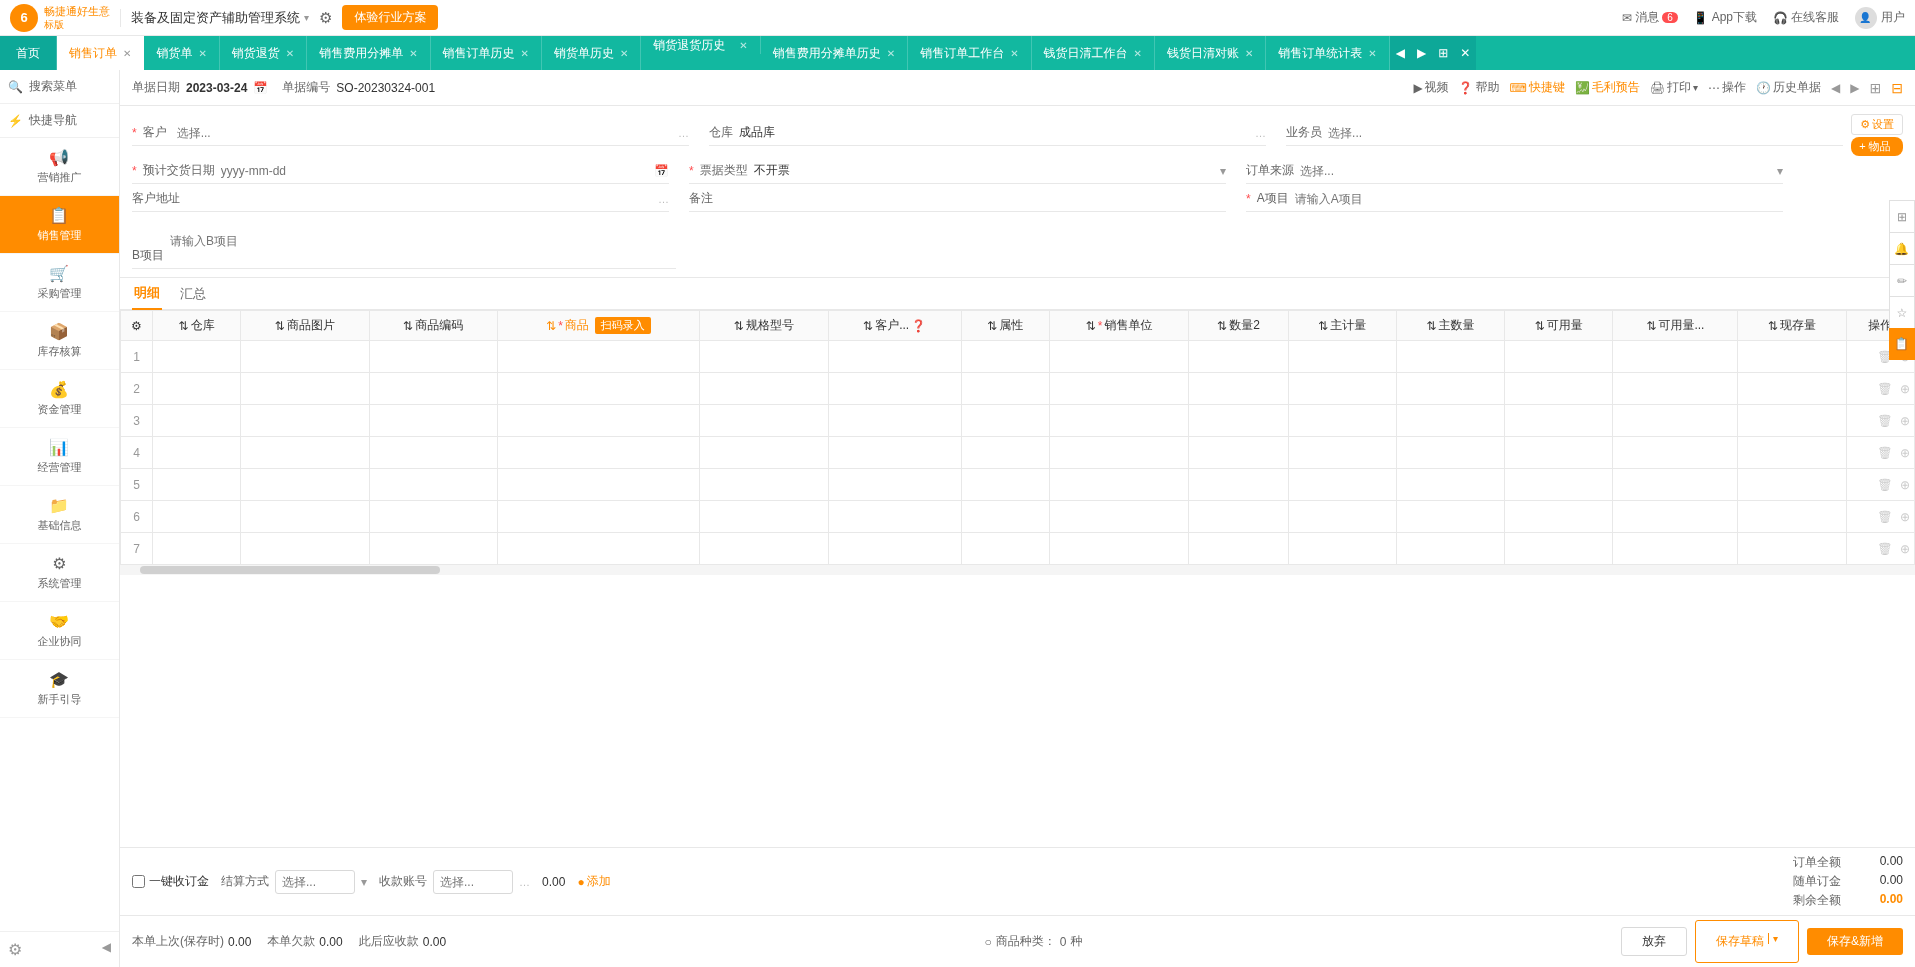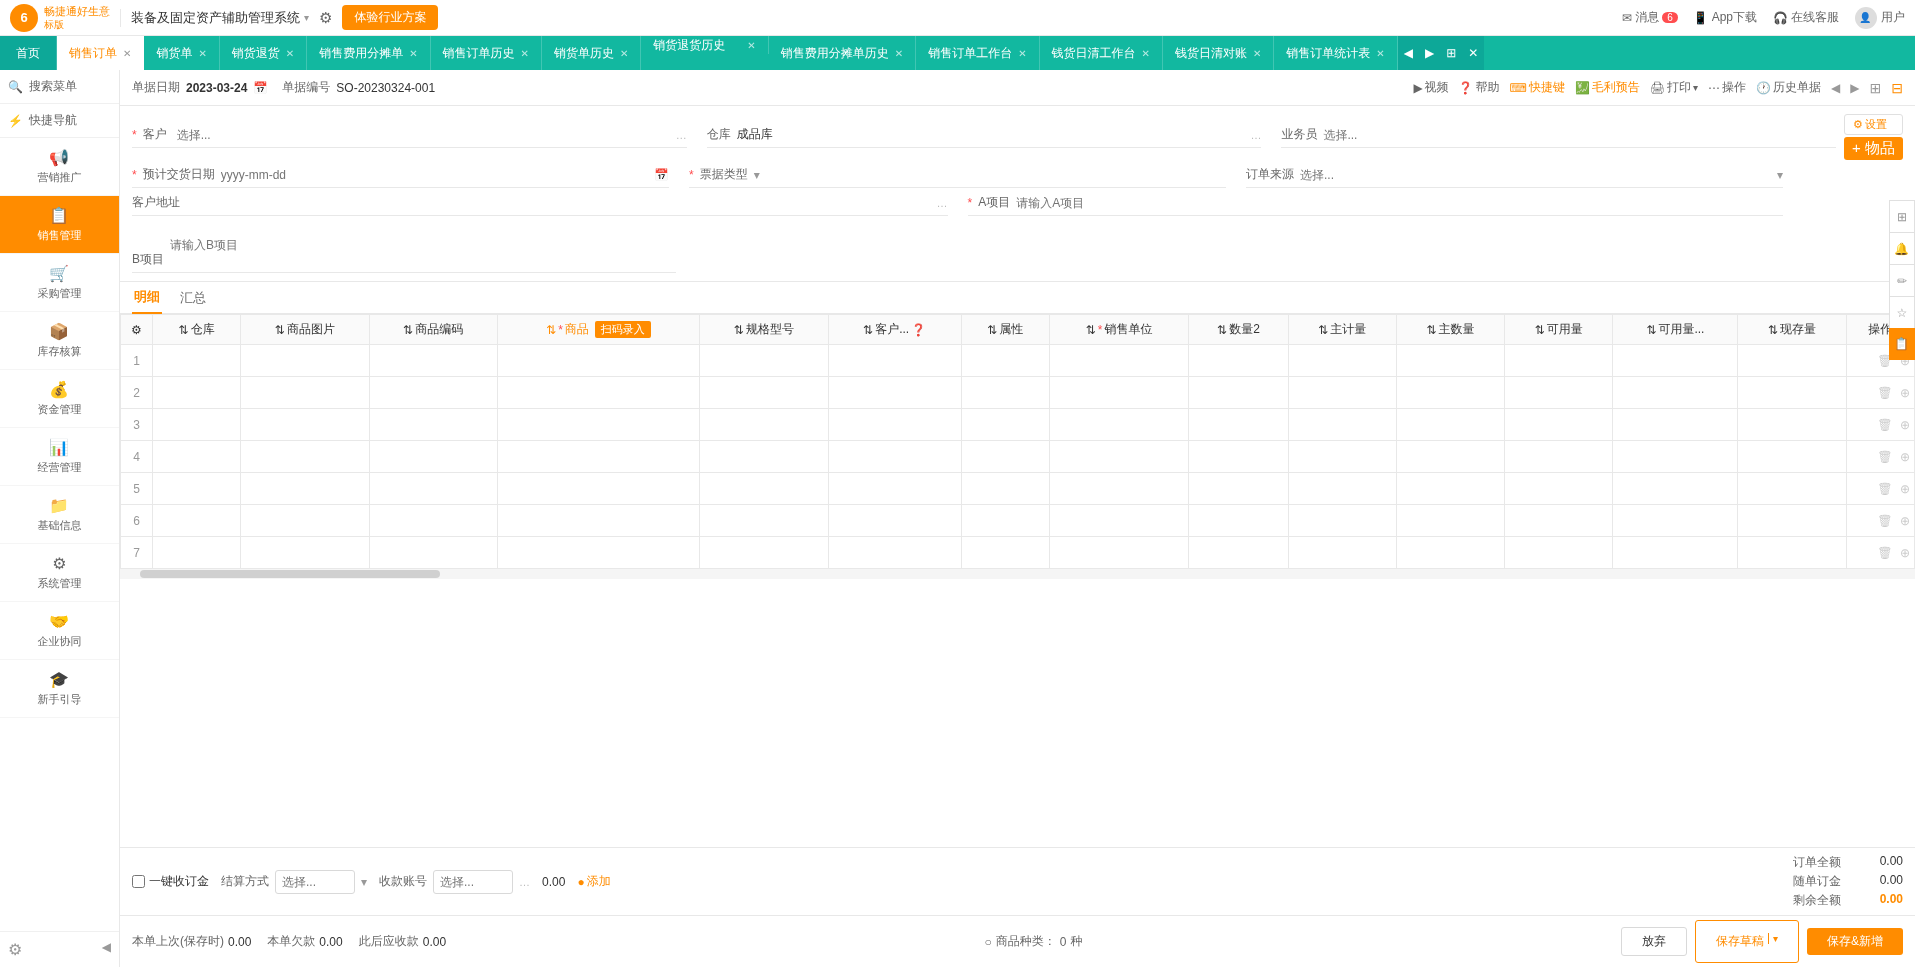--- a/index.html
+++ b/index.html
@@ -68,21 +68,21 @@
     <span style="color:rgba(255,255,255,0.7); font-size:10px;">✕</span>
   </div>
   <div style="height:34px; padding:0 12px; display:flex; align-items:center; gap:6px; cursor:pointer; color:#fff; font-size:12px; white-space:nowrap; border-right:1px solid rgba(255,255,255,0.2);">
     <span>销售订单历史</span>
     <span style="color:rgba(255,255,255,0.7); font-size:10px;">✕</span>
   </div>
   <div style="height:34px; padding:0 12px; display:flex; align-items:center; gap:6px; cursor:pointer; color:#fff; font-size:12px; white-space:nowrap; border-right:1px solid rgba(255,255,255,0.2);">
     <span>销货单历史</span>
     <span style="color:rgba(255,255,255,0.7); font-size:10px;">✕</span>
   </div>
-  <div style="height:18px; padding:0 12px; display:flex; align-items:center; gap:22px; cursor:pointer; color:#fff; font-size:12px; white-space:nowrap; border-right:1px solid rgba(255,255,255,0.2);">
+  <div style="height:18px; padding:0 12px; display:flex; align-items:center; gap:14px; cursor:pointer; color:#fff; font-size:12px; white-space:nowrap; border-right:1px solid rgba(255,255,255,0.2);">
     <span>销货退货历史</span>
     <span style="color:rgba(255,255,255,0.7); font-size:10px;">✕</span>
   </div>
   <div style="height:34px; padding:0 12px; display:flex; align-items:center; gap:6px; cursor:pointer; color:#fff; font-size:12px; white-space:nowrap; border-right:1px solid rgba(255,255,255,0.2);">
     <span>销售费用分摊单历史</span>
     <span style="color:rgba(255,255,255,0.7); font-size:10px;">✕</span>
   </div>
   <div style="height:34px; padding:0 12px; display:flex; align-items:center; gap:6px; cursor:pointer; color:#fff; font-size:12px; white-space:nowrap; border-right:1px solid rgba(255,255,255,0.2);">
     <span>销售订单工作台</span>
     <span style="color:rgba(255,255,255,0.7); font-size:10px;">✕</span>
@@ -229,51 +229,56 @@
           <div style="flex:1; display:flex; align-items:center; gap:6px; border-bottom:1px solid #e8e8e8; padding-bottom:4px;">
             <span style="color:#666; white-space:nowrap;">业务员</span>
             <input type="text" placeholder="选择..." style="border: none; outline: none; flex: 1 1 0%; font-size: 12px; color: rgb(187, 187, 187); background: transparent;">
           </div>
 
           <div style="display:flex; flex-direction:column; gap:2px; margin-left:8px;">
             <button style="background:#fff; border:1px solid #e0e0e0; padding:2px 8px; border-radius:3px; cursor:pointer; font-size:11px; color:#ff8c00; display:flex; align-items:center; gap:2px;">
               <span>⚙</span>
               <span>设置</span>
             </button>
-            <button style="background:#ff8c00; border:none; padding:2px 8px; border-radius:3px; cursor:pointer; font-size:15px; color:#fff; display:flex; align-items:center; gap:2px;text-align:center;">
+            <button style="background:#ff8c00; border:none; padding:2px 8px; border-radius:8px; cursor:pointer; font-size:11px; color:#fff; display:flex; align-items:center; gap:2px;text-align:center;">
               <span>+ 物品</span>
             </button>
           </div>
         </div>
 
         <div style="display:flex; align-items:center; gap:0; margin-bottom:6px;">
           <div style="flex:1; display:flex; align-items:center; gap:6px; border-bottom:1px solid #e8e8e8; padding-bottom:4px; margin-right:20px;">
             <span style="color:#ff4d4f;">*</span>
             <span style="color:#666; white-space:nowrap;">预计交货日期</span>
             <input type="text" placeholder="yyyy-mm-dd" style="border: none; outline: none; flex: 1 1 0%; font-size: 12px; color: rgb(187, 187, 187); background: transparent;">
             <span style="color:#999; cursor:pointer;">📅</span>
           </div>
           <div style="flex:1; display:flex; align-items:center; gap:6px; border-bottom:1px solid #e8e8e8; padding-bottom:4px; margin-right:20px;">
             <span style="color:#ff4d4f;">*</span>
             <span style="color:#666; white-space:nowrap;">票据类型</span>
+            <span style="color:#333; flex:1;">不开票</span>
             <span style="color:#999; cursor:pointer; font-size:12px;">▾</span>
           </div>
           <div style="flex:1; display:flex; align-items:center; gap:6px; border-bottom:1px solid #e8e8e8; padding-bottom:4px;">
             <span style="color:#666; white-space:nowrap;">订单来源</span>
             <input type="text" placeholder="选择..." style="border: none; outline: none; flex: 1 1 0%; font-size: 12px; color: rgb(187, 187, 187); background: transparent;">
             <span style="color:#999; cursor:pointer; font-size:12px;">▾</span>
           </div>
           <div style="width:120px;"></div>
         </div>
 
         <div style="display:flex; align-items:center; gap:0; margin-bottom:6px;">
           <div style="flex:1; display:flex; align-items:center; gap:6px; border-bottom:1px solid #e8e8e8; padding-bottom:4px; margin-right:20px;">
             <span style="color:#666; white-space:nowrap;">客户地址</span>
             <span style="flex:1;"></span>
             <span style="color:#bbb; cursor:pointer; font-size:11px;">…</span>
+          </div>
+          <div style="flex:1; display:flex; align-items:center; gap:6px; border-bottom:1px solid #e8e8e8; padding-bottom:4px; margin-right:20px;">
+            <span style="color:#666; white-space:nowrap;">备注</span>
+            <input type="text" style="border: none; outline: none; flex: 1 1 0%; font-size: 12px; background: transparent;">
           </div>
           <div style="flex:1; display:flex; align-items:center; gap:6px; border-bottom:1px solid #e8e8e8; padding-bottom:4px;">
             <span style="color:#ff4d4f;">*</span>
             <span style="color:#666; white-space:nowrap;">A项目</span>
             <input type="text" placeholder="请输入A项目" style="border: none; outline: none; flex: 1 1 0%; font-size: 12px; color: rgb(187, 187, 187); background: transparent;">
           </div>
           <div style="width:120px;"></div>
         </div>
 
         <div style="display:flex; align-items:center; gap:0;">

